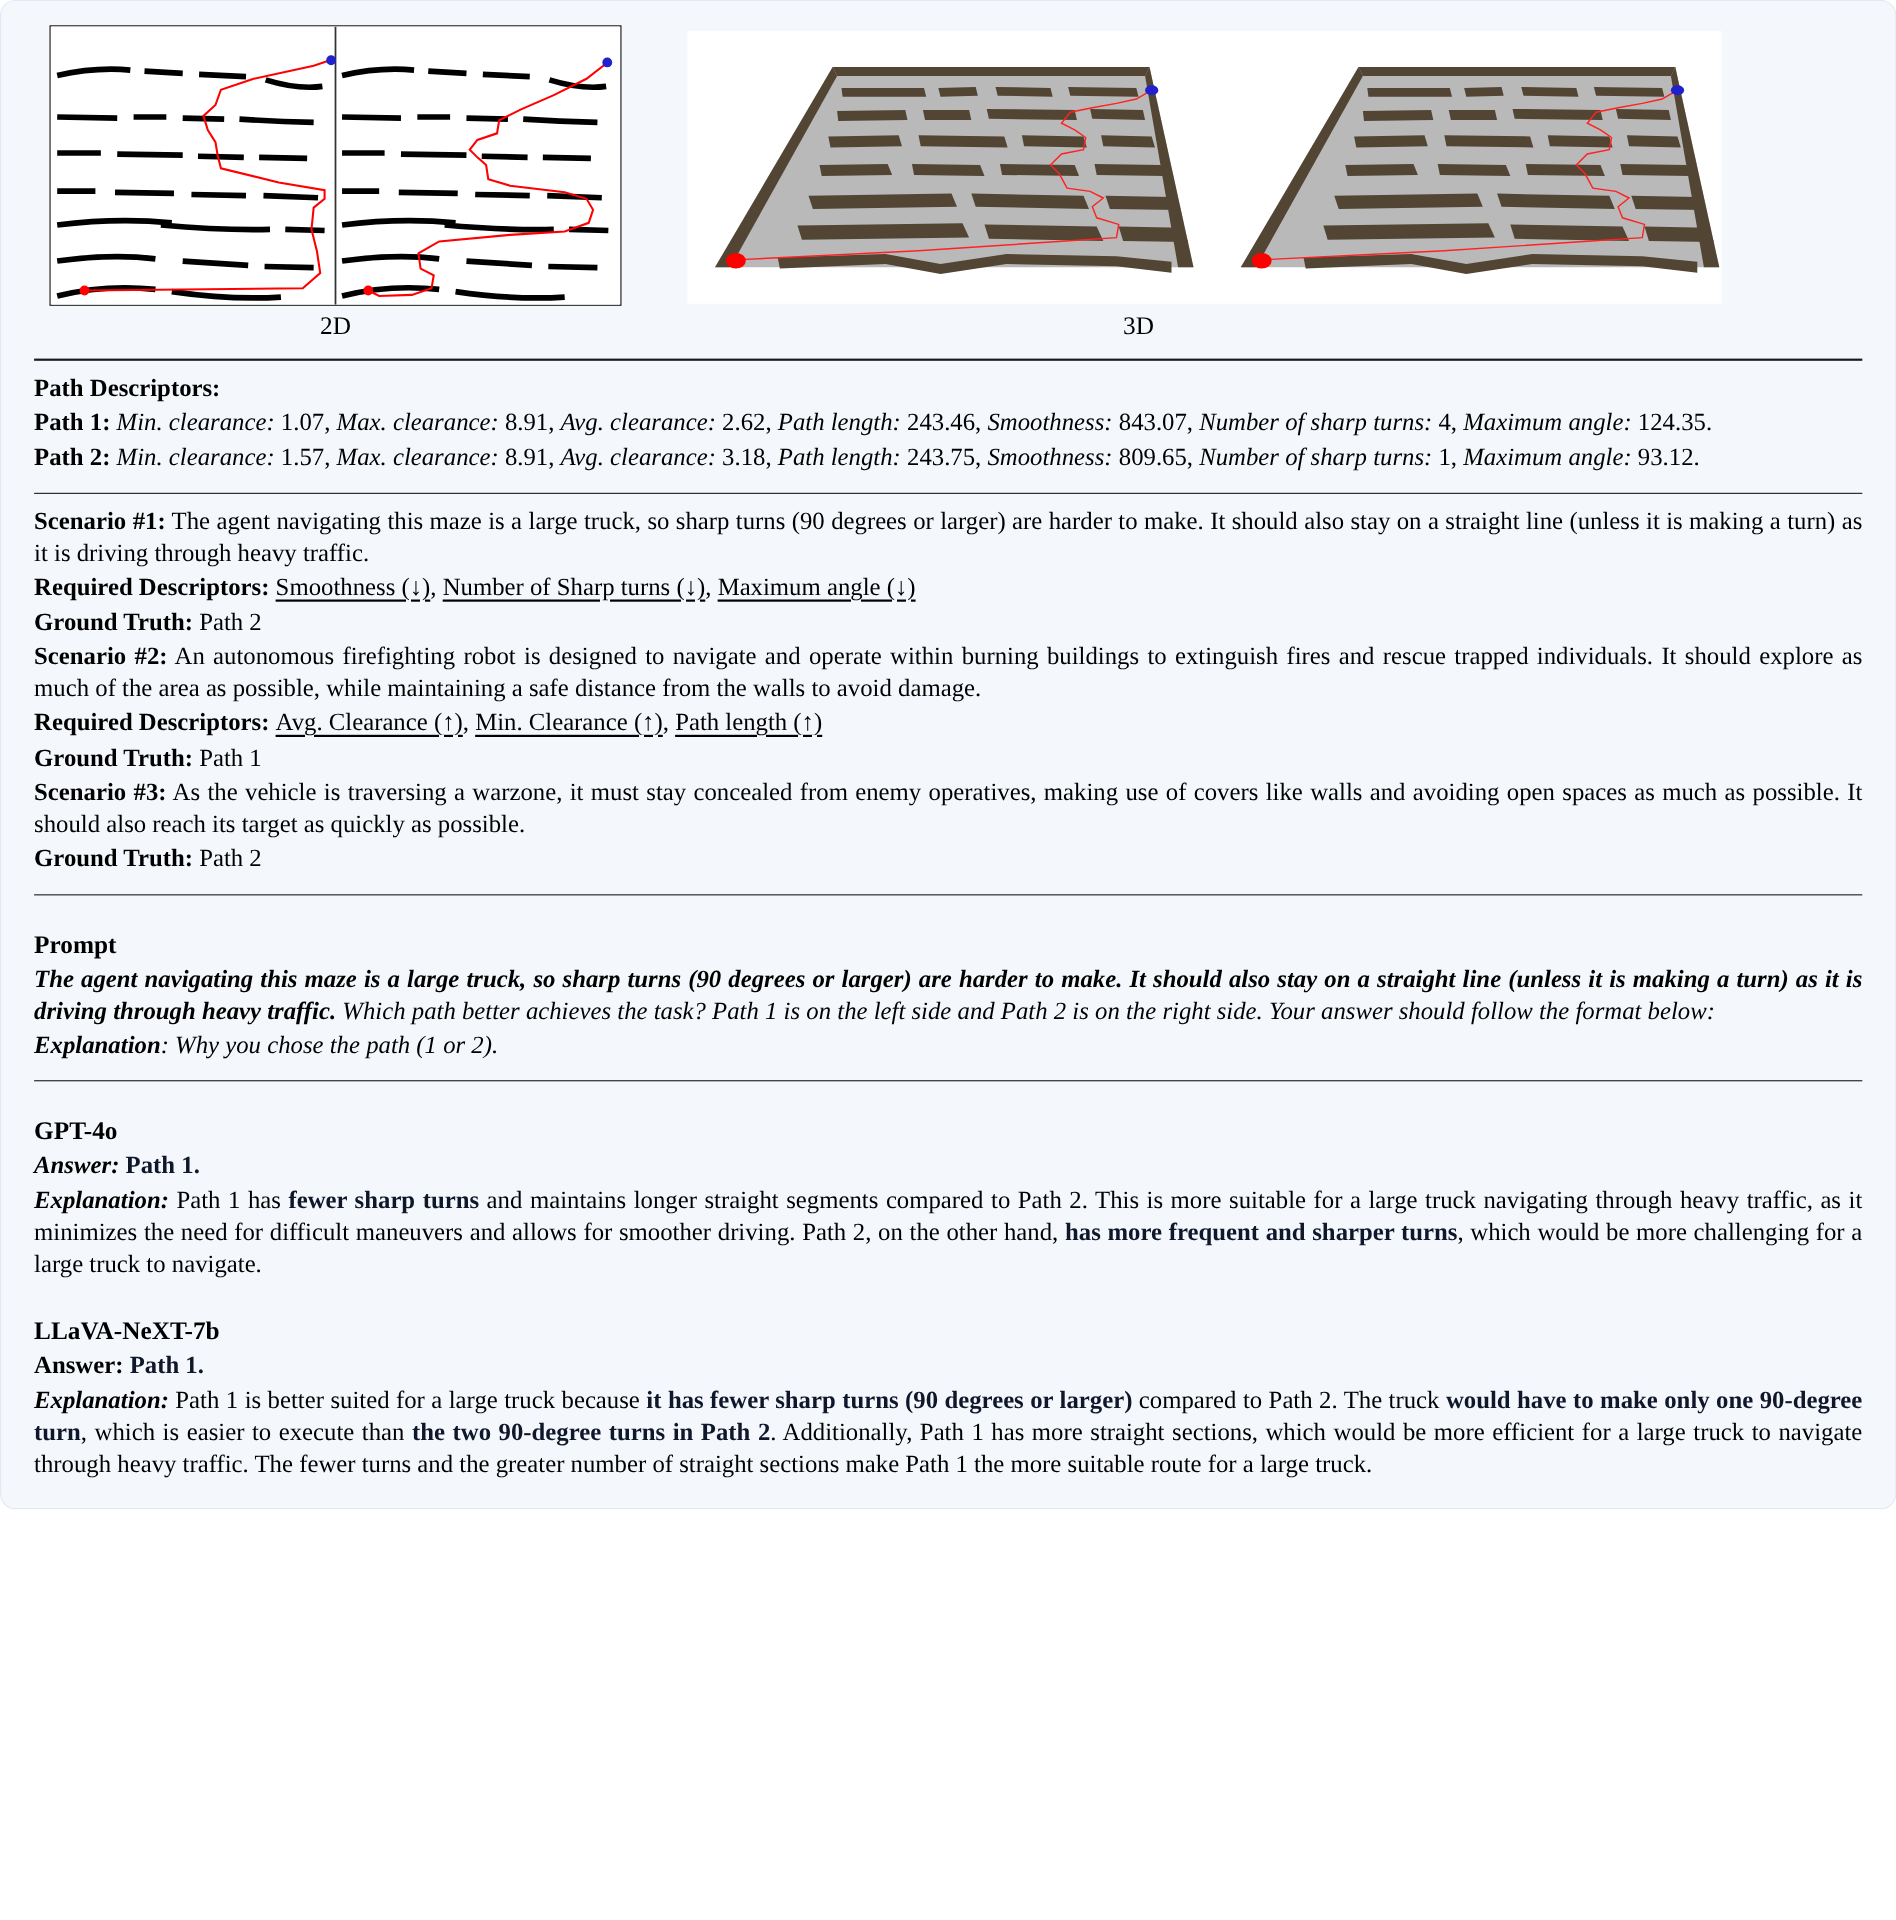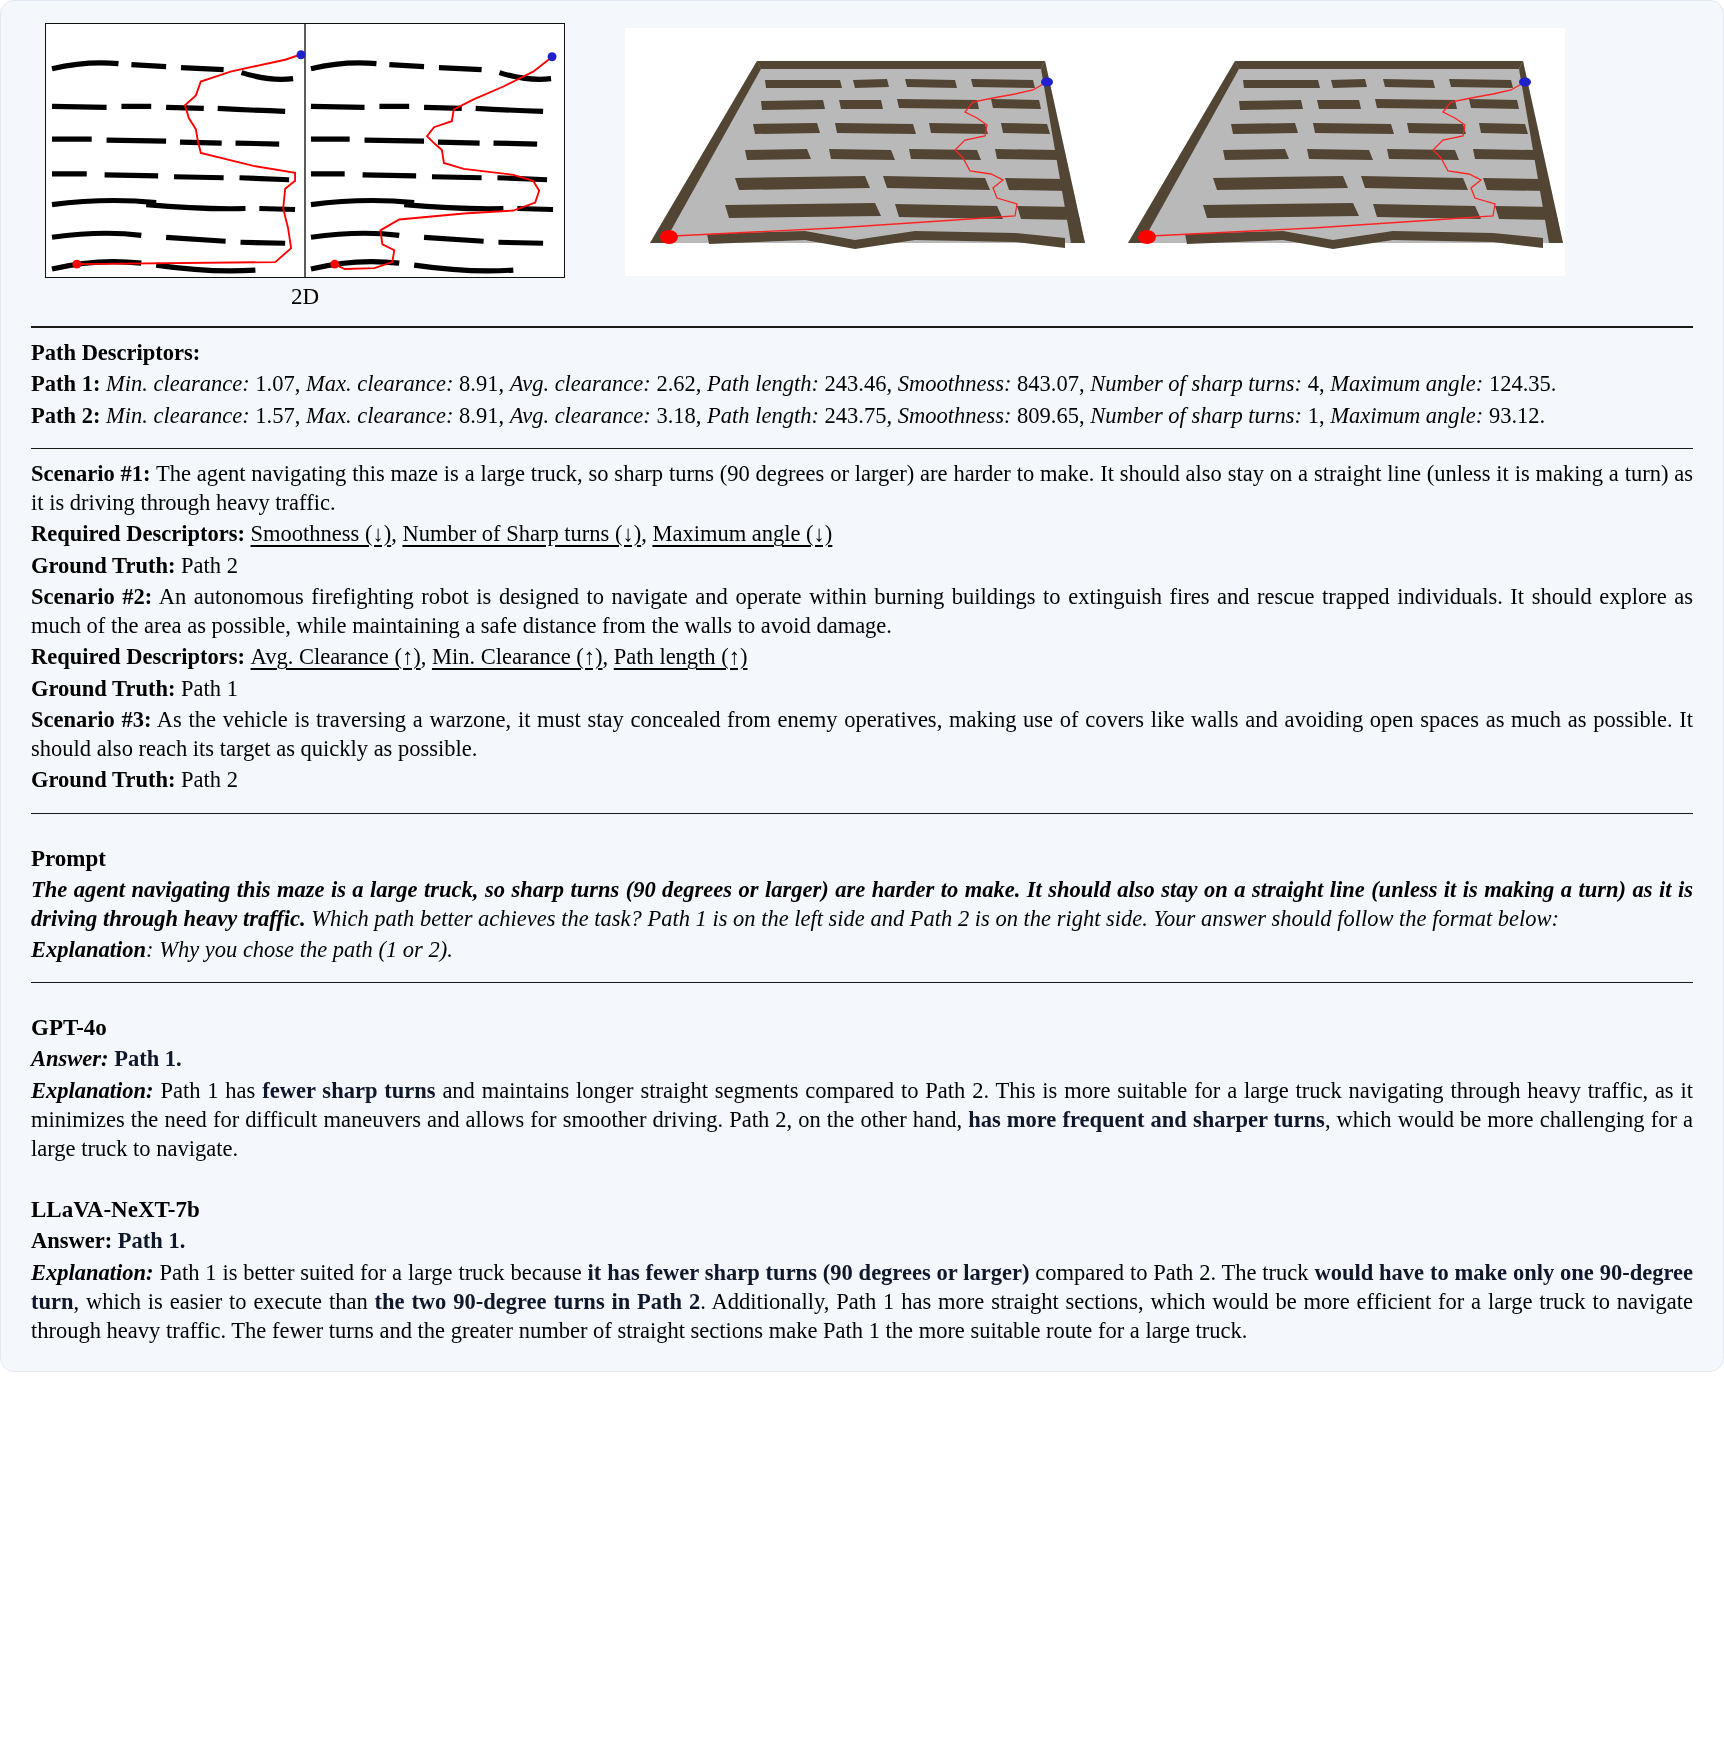--- a/index.html
+++ b/index.html
@@ -249,20 +249,21 @@
             <polyline points="526,208 688,200 808,192 868,188 870,176 850,170 846,160 856,152 844,146 823,143 816,130 808,122 818,112 838,108 840,97 830,90 818,84 826,74 846,70 868,66 886,62 898,55" fill="none" stroke="#ff2222" stroke-width="1.3"></polyline>
             <ellipse cx="522" cy="209" rx="9" ry="7" fill="#ff0000"></ellipse>
             <ellipse cx="900" cy="54" rx="6" ry="4.5" fill="#2020cc"></ellipse>
           </g>
         </svg>
       </div>
     </div>
 
     <div class="caption-row">
       <div class="cap2d">2D</div>
+      <div class="cap3d">3D</div>
     </div>
 
     <hr class="rule-thick">
 
     <div>
       <div class="txt b">Path Descriptors:</div>
 
       <p class="txt">
         <span class="b">Path 1:</span>
         <span class="i">Min. clearance:</span>

